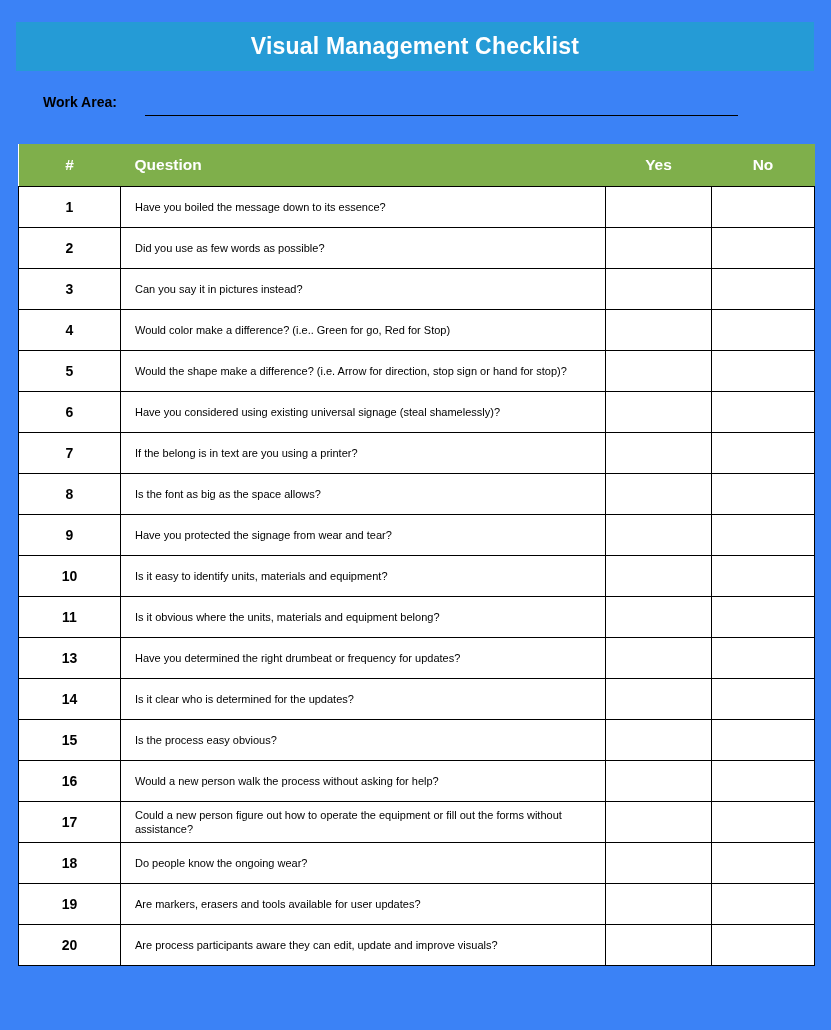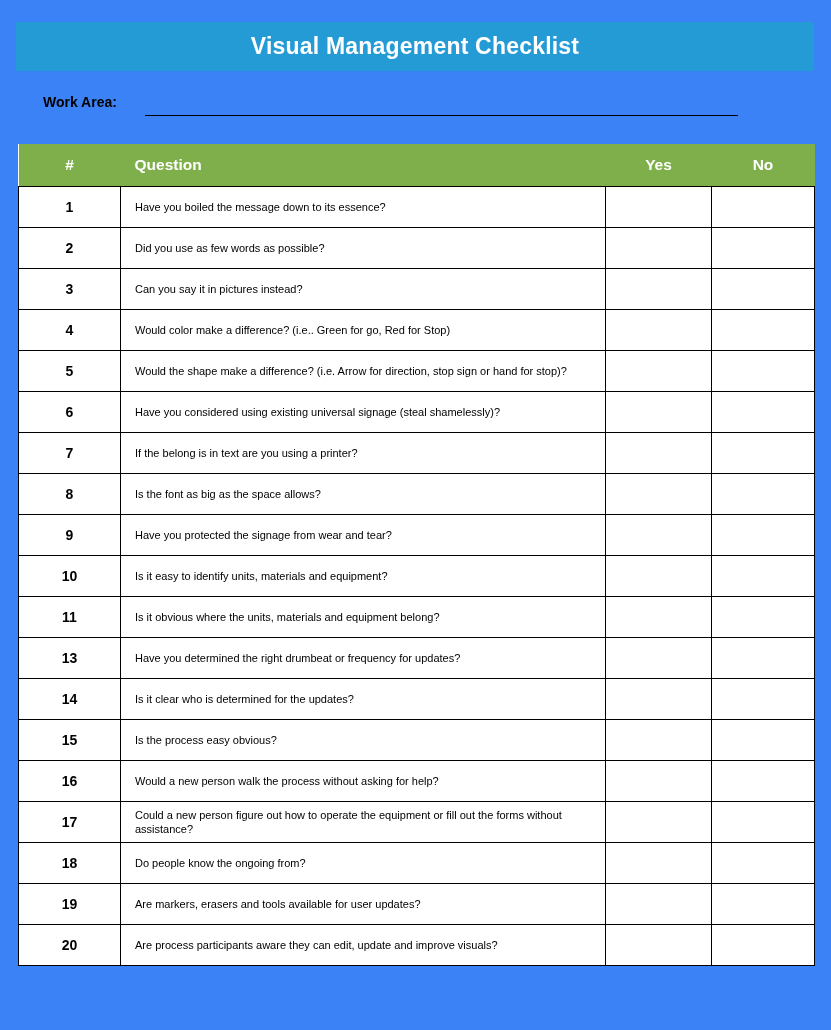--- a/index.html
+++ b/index.html
@@ -245,21 +245,21 @@
           <td class="cell-mark"></td>
         </tr>
         <tr>
           <td class="cell-num">17</td>
           <td class="cell-q">Could a new person figure out how to operate the equipment or fill out the forms without assistance?</td>
           <td class="cell-mark"></td>
           <td class="cell-mark"></td>
         </tr>
         <tr>
           <td class="cell-num">18</td>
-          <td class="cell-q">Do people know the ongoing from?</td>
+          <td class="cell-q">Do people know the ongoing wear?</td>
           <td class="cell-mark"></td>
           <td class="cell-mark"></td>
         </tr>
         <tr>
           <td class="cell-num">19</td>
           <td class="cell-q">Are markers, erasers and tools available for user updates?</td>
           <td class="cell-mark"></td>
           <td class="cell-mark"></td>
         </tr>
         <tr>

